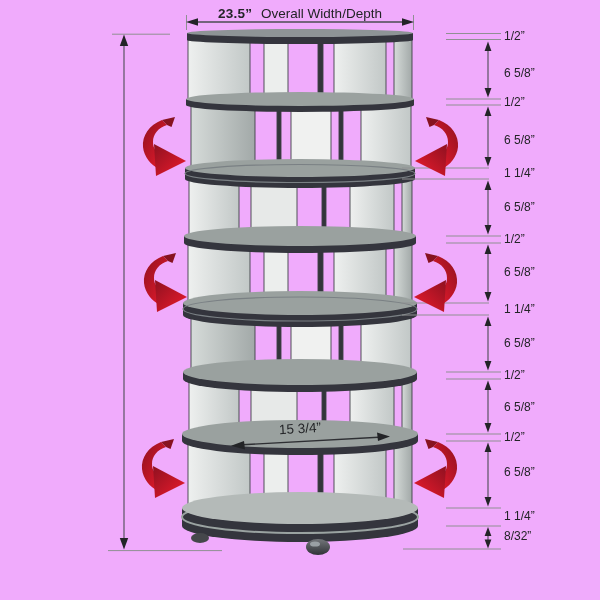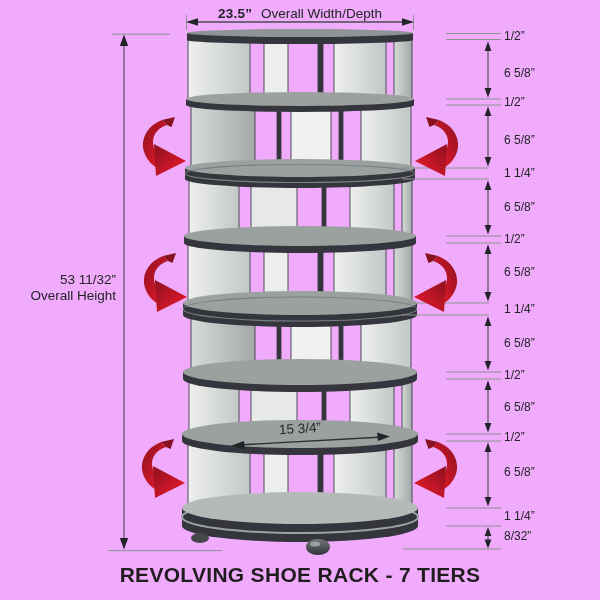--- a/index.html
+++ b/index.html
@@ -216,38 +216,33 @@
       <use href="#rotArrow" transform="translate(463,116) scale(-1,1)"></use>
       <use href="#rotArrow" transform="translate(462,252) scale(-1,1)"></use>
       <use href="#rotArrow" transform="translate(462,438) scale(-1,1)"></use>
     </g>
   </svg>
 
   <div class="lbl lbl-top">
     <span class="val">23.5”</span><span>Overall Width/Depth</span>
   </div>
 
-  <div class="lbl lbl-height">
-    <div>53 11/32”</div>
-    <div>Overall Height</div>
-  </div>
 
   <div class="lbl rdim" style="top:36px">1/2”</div>
   <div class="lbl rdim" style="top:73px">6 5/8”</div>
   <div class="lbl rdim" style="top:102px">1/2”</div>
   <div class="lbl rdim" style="top:140px">6 5/8”</div>
   <div class="lbl rdim" style="top:173px">1 1/4”</div>
   <div class="lbl rdim" style="top:207px">6 5/8”</div>
   <div class="lbl rdim" style="top:239px">1/2”</div>
   <div class="lbl rdim" style="top:272px">6 5/8”</div>
   <div class="lbl rdim" style="top:309px">1 1/4”</div>
   <div class="lbl rdim" style="top:343px">6 5/8”</div>
   <div class="lbl rdim" style="top:375px">1/2”</div>
   <div class="lbl rdim" style="top:407px">6 5/8”</div>
   <div class="lbl rdim" style="top:437px">1/2”</div>
   <div class="lbl rdim" style="top:472px">6 5/8”</div>
   <div class="lbl rdim" style="top:516px">1 1/4”</div>
   <div class="lbl rdim" style="top:536px">8/32”</div>
 
   <div class="lbl lbl-inner">15 3/4”</div>
 
-  <div class="lbl title">REVOLVING SHOE RACK - 7 TIERS</div>
 </div>
 
 </body></html>

